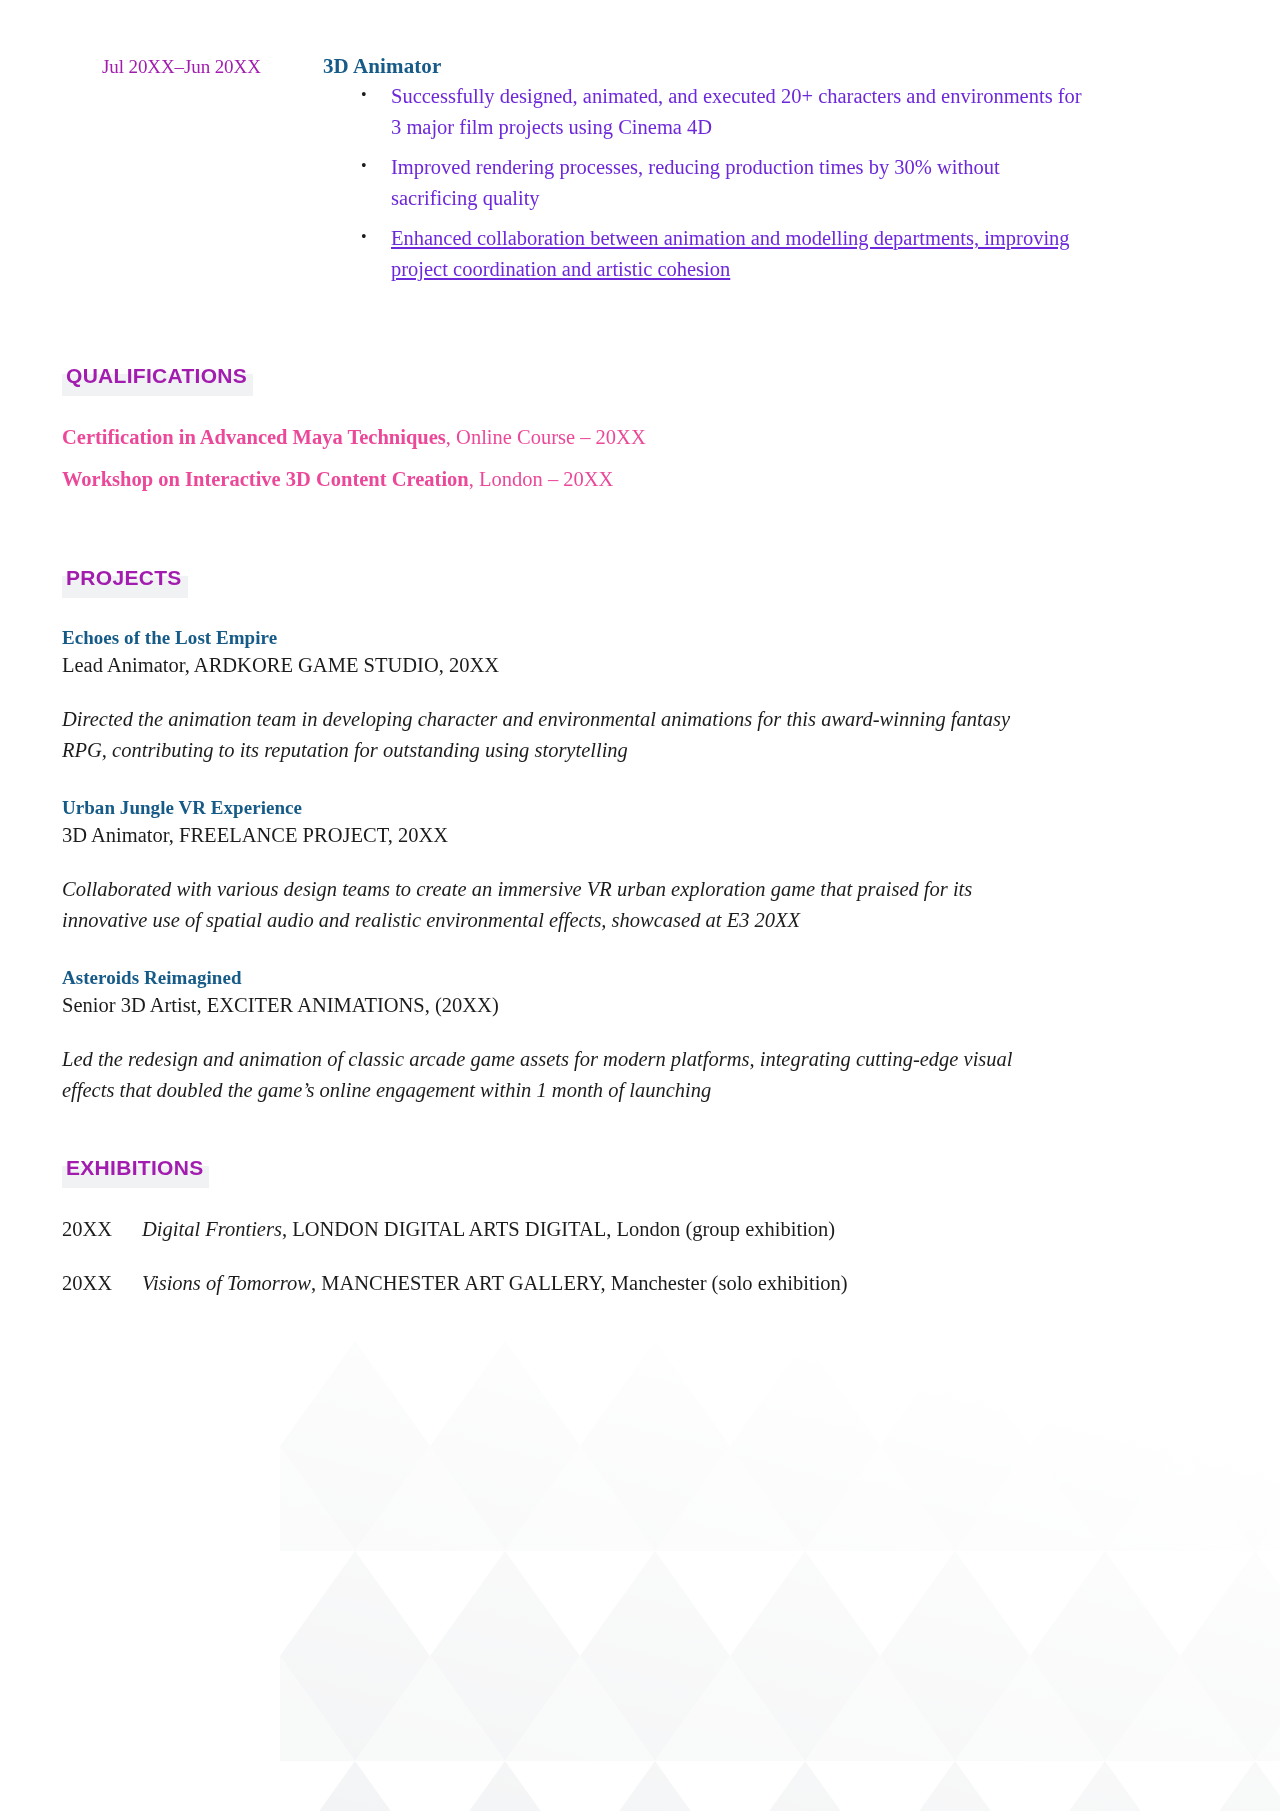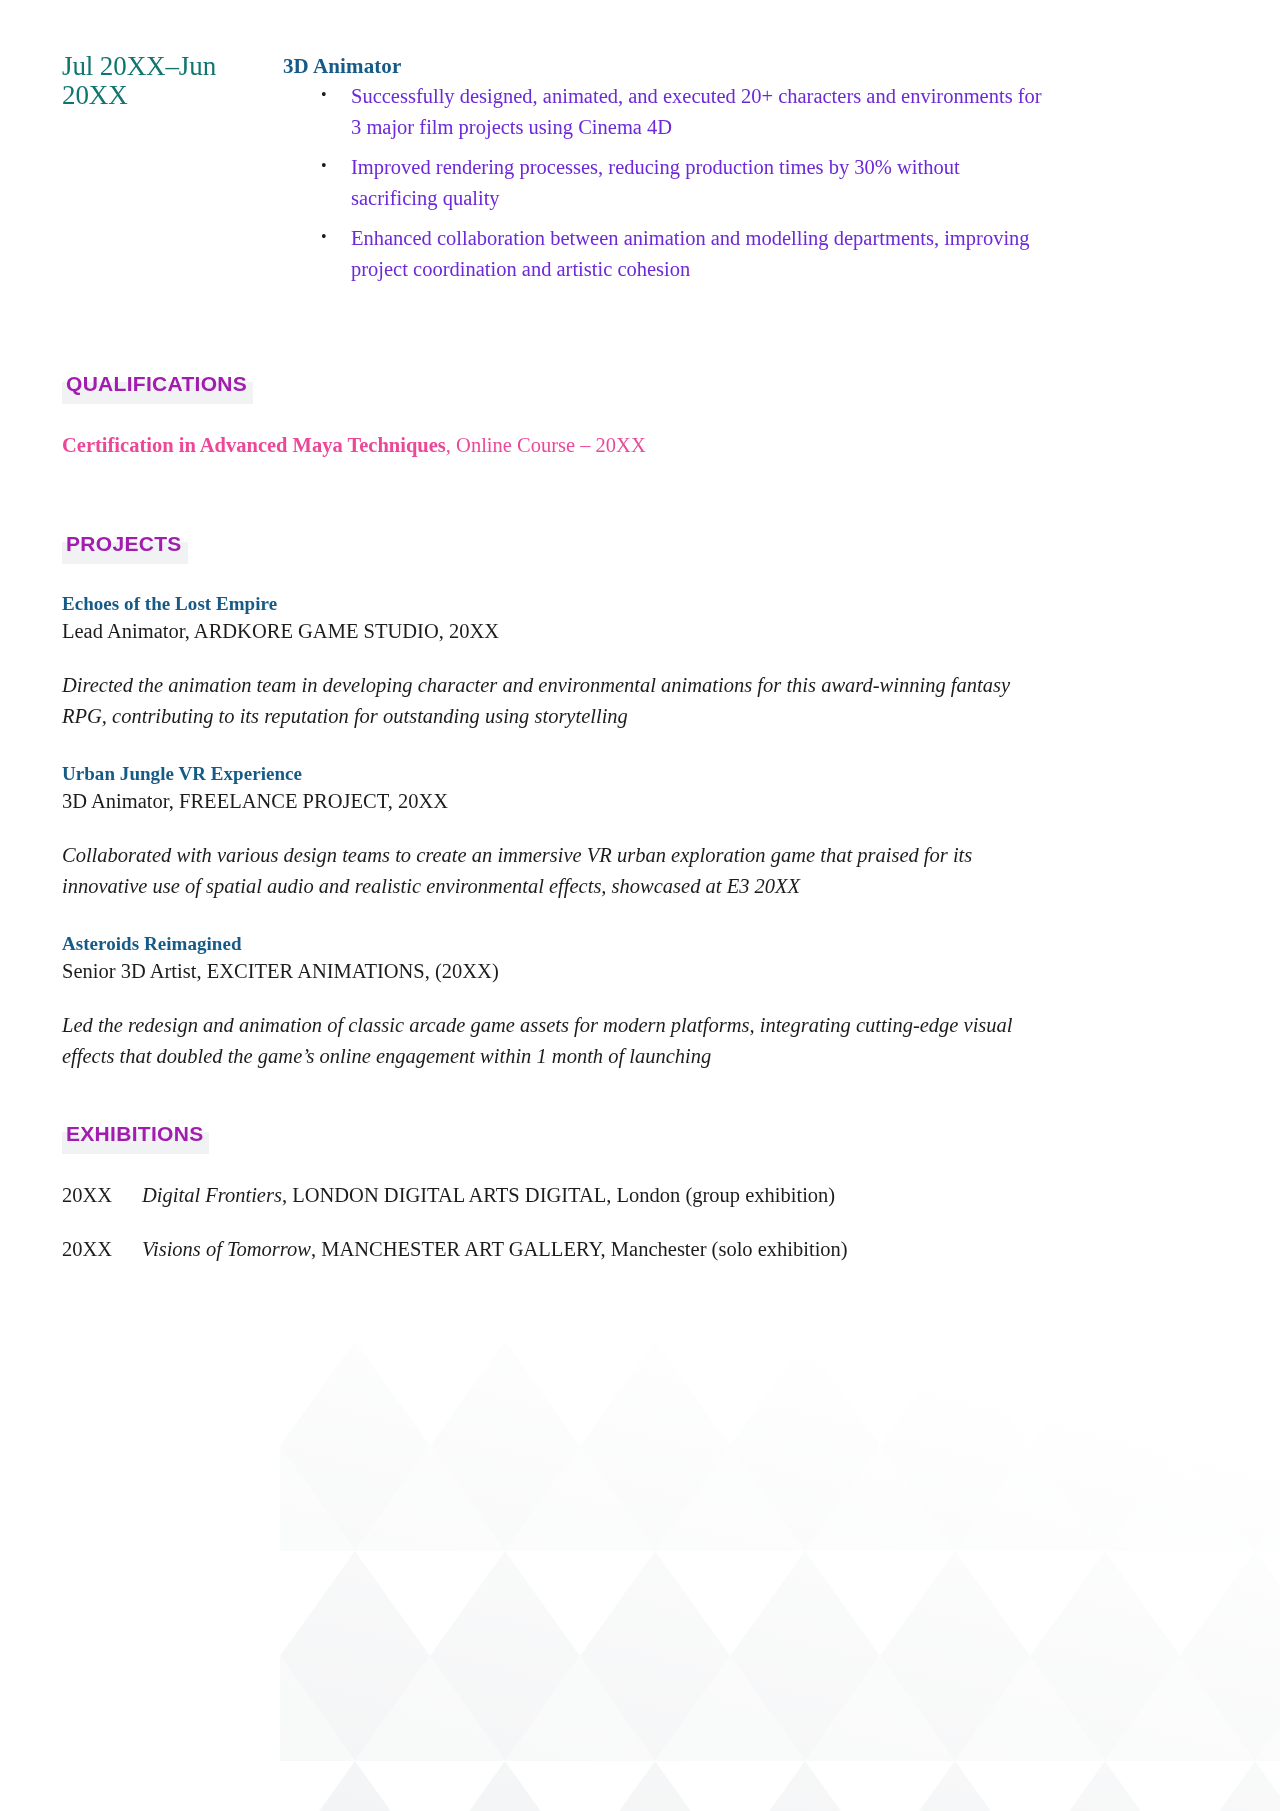--- a/index.html
+++ b/index.html
@@ -36,24 +36,25 @@
   }
 
   
   .exp-entry {
     display: flex;
     align-items: flex-start;
   }
   .exp-dates {
     width: 220px;
     flex: 0 0 220px;
-    font-size: 27px;
+    font-size: 19px;
     line-height: 29px;
-    color: #0f766e;
+    color: #a21caf;
     letter-spacing: -0.1px;
+    margin-left: 40px;
   }
   .exp-body {
     flex: 1 1 auto;
     padding-left: 1px;
   }
   .exp-title {
     font-size: 21px;
     line-height: 29px;
     font-weight: bold;
     color: #165a87;
@@ -72,21 +73,21 @@
   }
   ul.exp-bullets > li {
     position: relative;
     font-size: 20.5px;
     line-height: 30.5px;
     color: #6d28d9;
     padding-left: 30px;
     margin-bottom: 10px;
     max-width: 700px;
   }
-  ul.exp-bullets > li:last-child { margin-bottom: 12px; }
+  ul.exp-bullets > li:last-child { margin-bottom: 4px; text-decoration: underline; }
   ul.exp-bullets > li::before {
     content: "\2022";
     position: absolute;
     left: 0;
     top: -1px;
     font-size: 16px;
     color: #1c1c1c;
   }
 
   
@@ -205,20 +206,23 @@
 
     <div class="gap-before-qual"></div>
     <div class="section-block">
       <div>
         <span class="section-head">QUALIFICATIONS</span>
       </div>
       <div class="sec-spacer-sm"></div>
       <div class="qual-line">
         <strong>Certification in Advanced Maya Techniques</strong><span>, Online Course – 20XX</span>
       </div>
+      <div class="qual-line">
+        <strong>Workshop on Interactive 3D Content Creation</strong><span>, London – 20XX</span>
+      </div>
     </div>
 
     <div class="gap-before-proj"></div>
     <div class="section-block">
       <div>
         <span class="section-head">PROJECTS</span>
       </div>
       <div class="sec-spacer-sm"></div>
 
       <div class="project">

